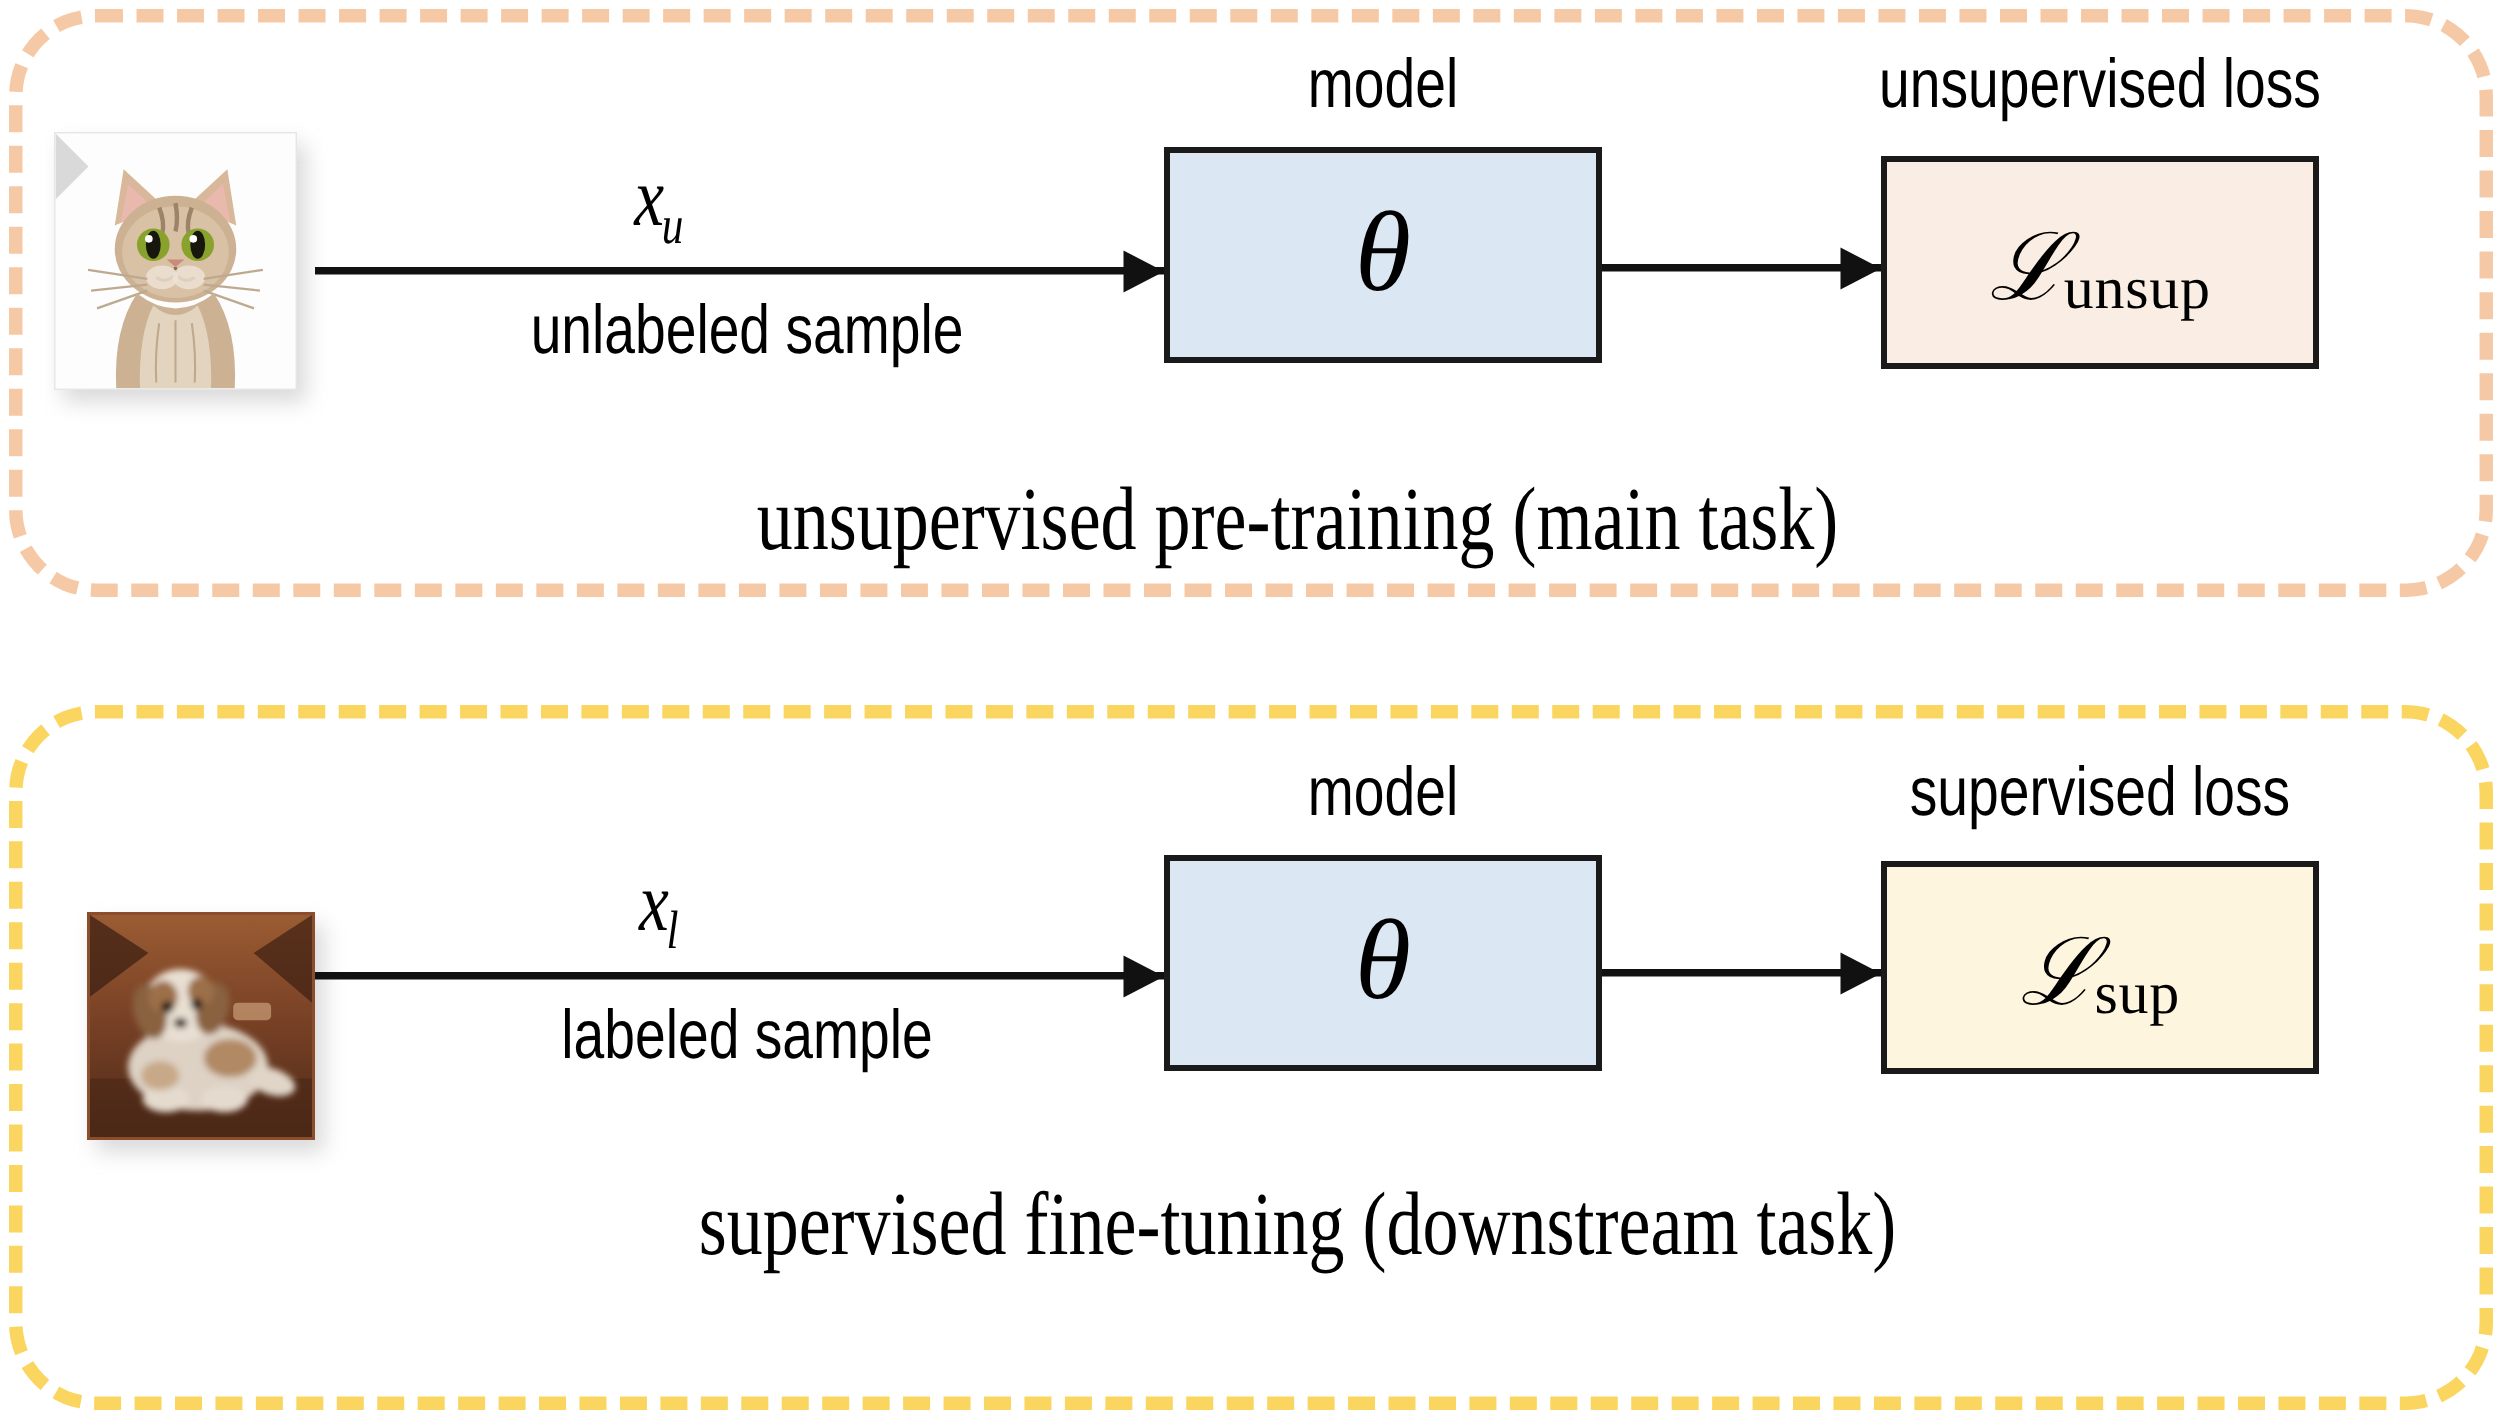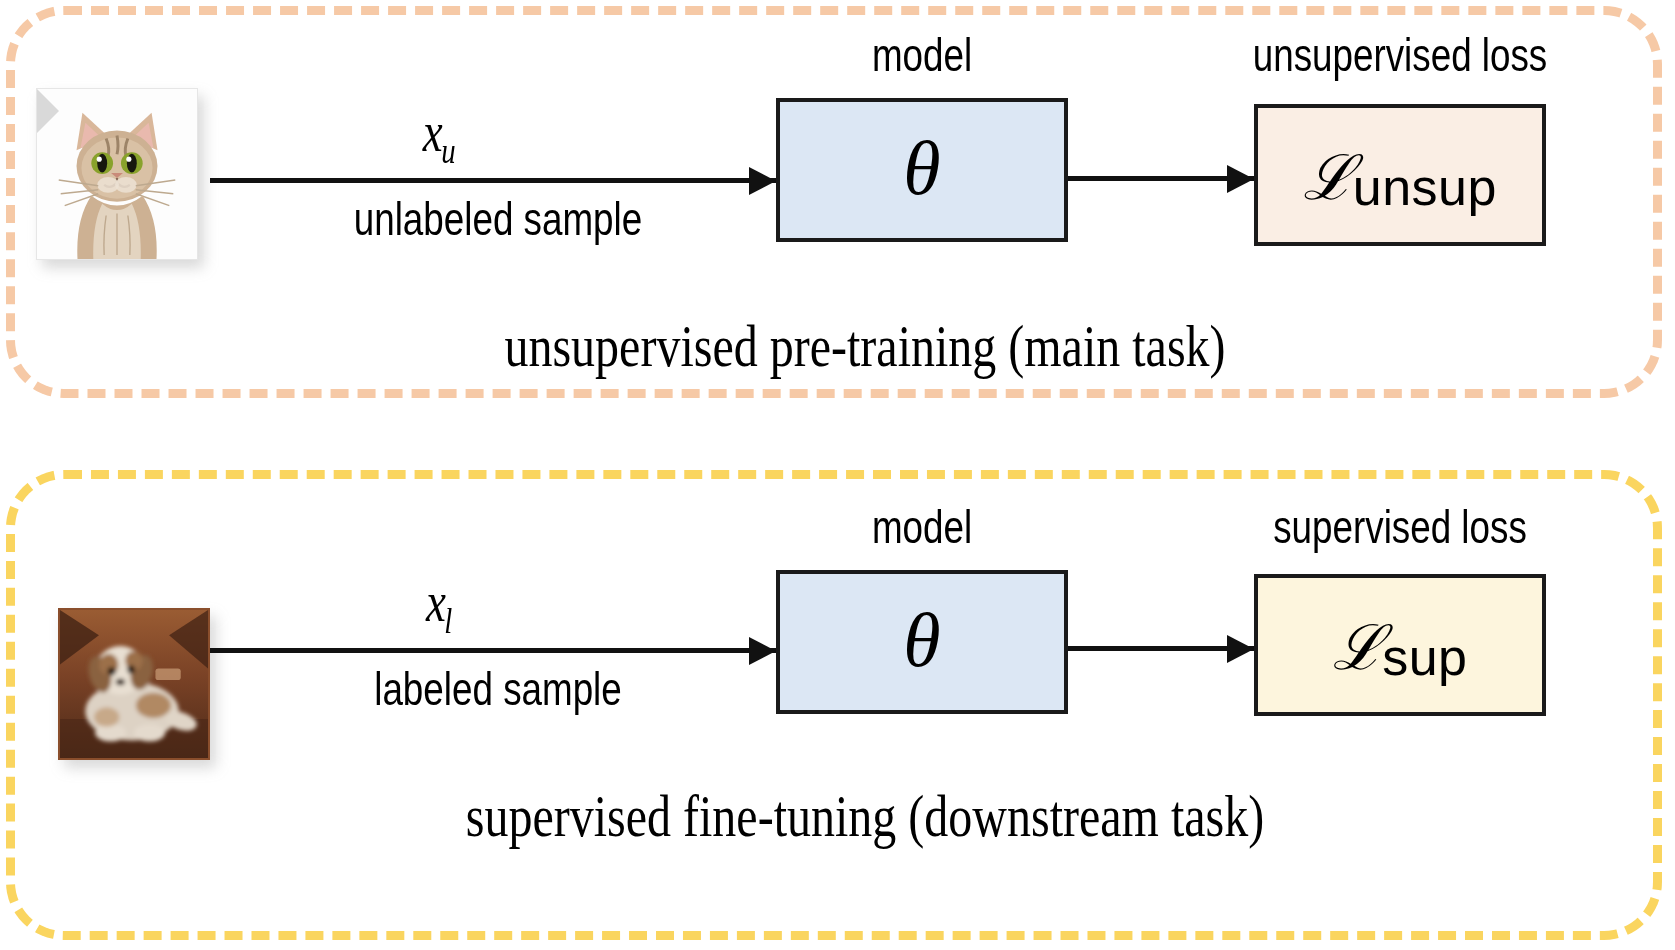--- a/index.html
+++ b/index.html
@@ -124,23 +124,23 @@
     font-size: 54px;
   }
   .loss-script {
     font-family: "Liberation Serif", "DejaVu Serif", serif;
     font-style: italic;
     font-size: 62px;
     font-weight: 400;
     letter-spacing: -2px;
   }
   .loss-sub {
-    font-family: Liberation Sans, sans-serif;
+    font-family: Liberation Serif, serif;
     font-style: normal;
-    font-size: 52px;
+    font-size: 40px;
     transform: translateY(6px);
     letter-spacing: 0.5px;
   }
 
   
   .arrow { position: absolute; }
   .arrow-line {
     position: absolute;
     height: 5px;
     background: #111;

